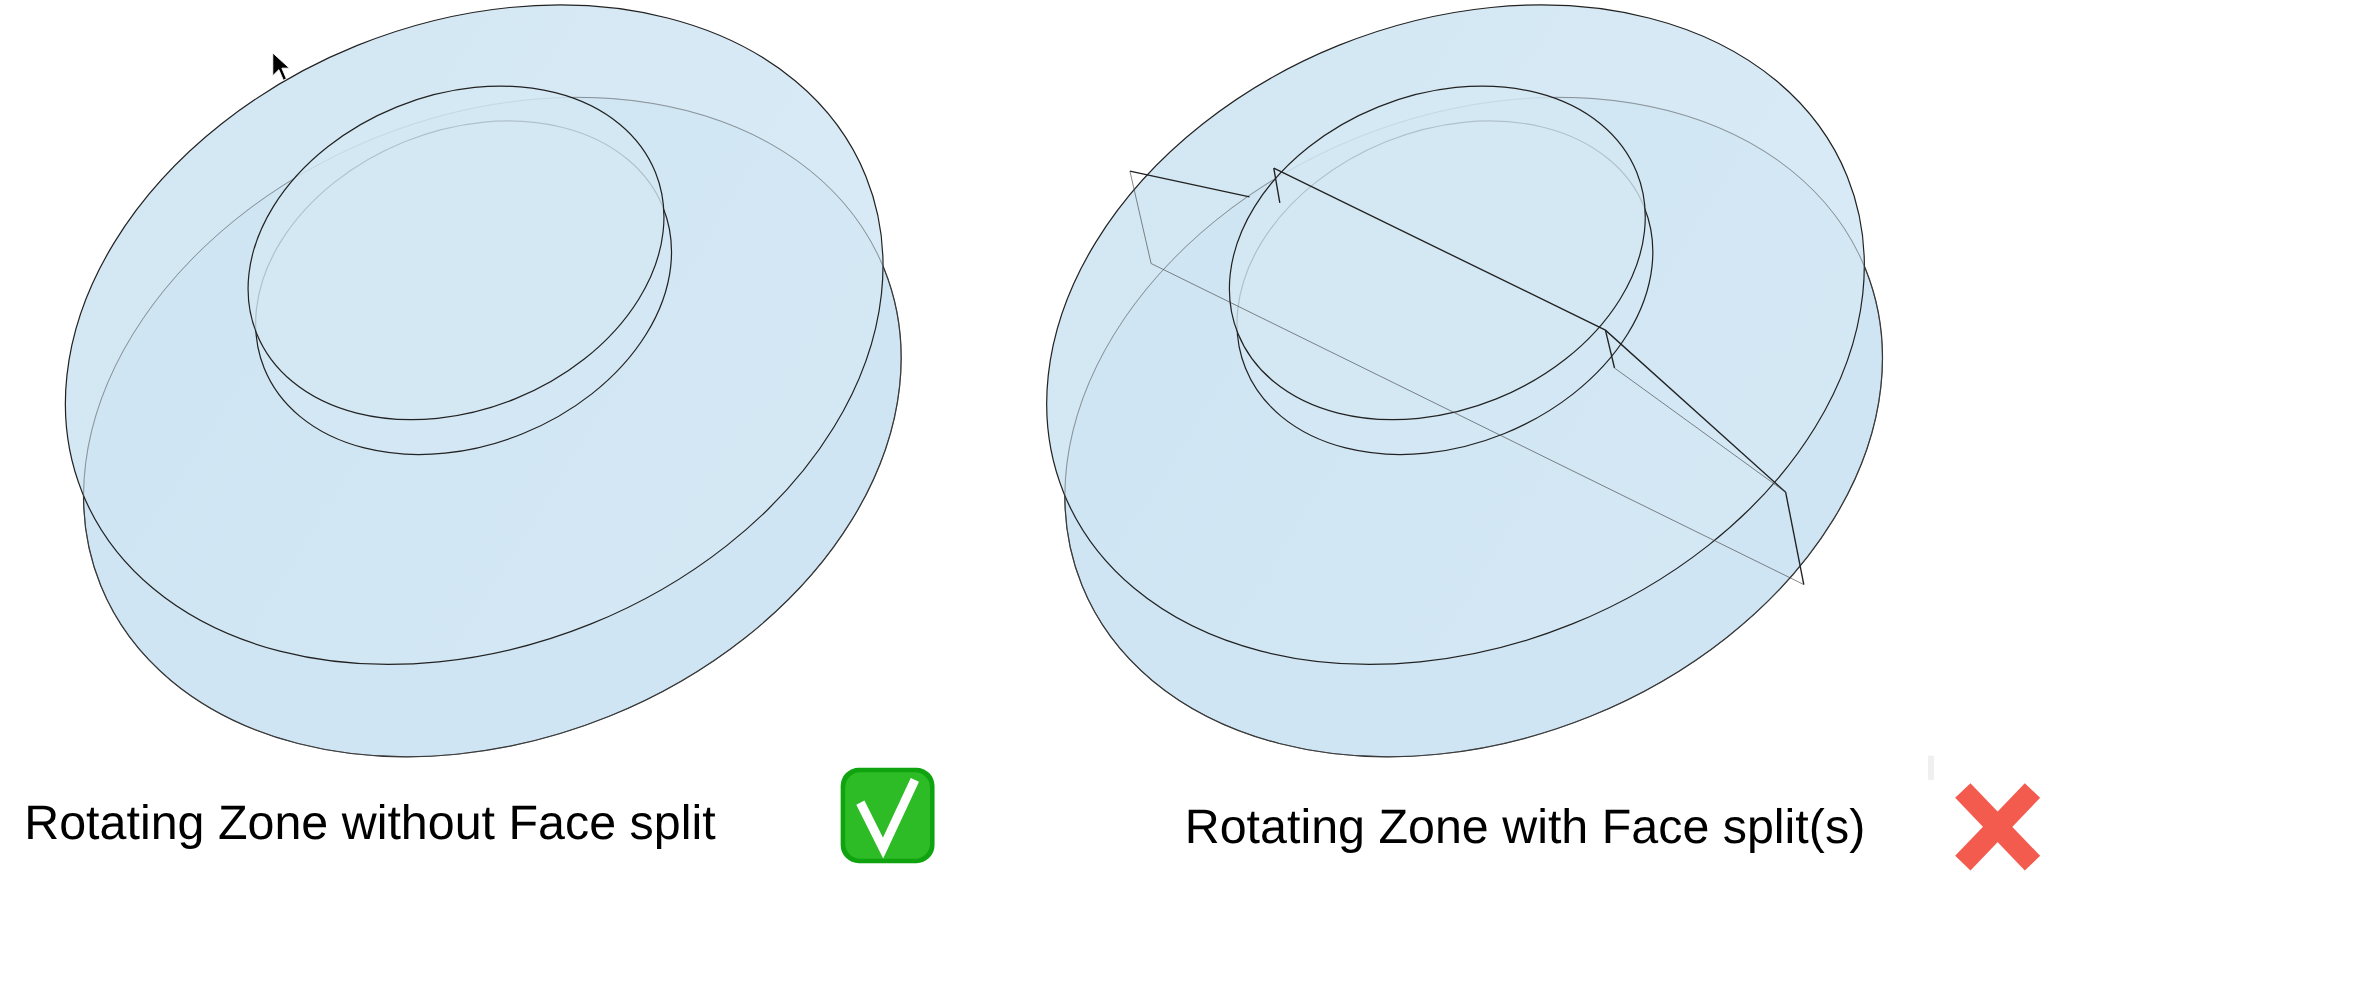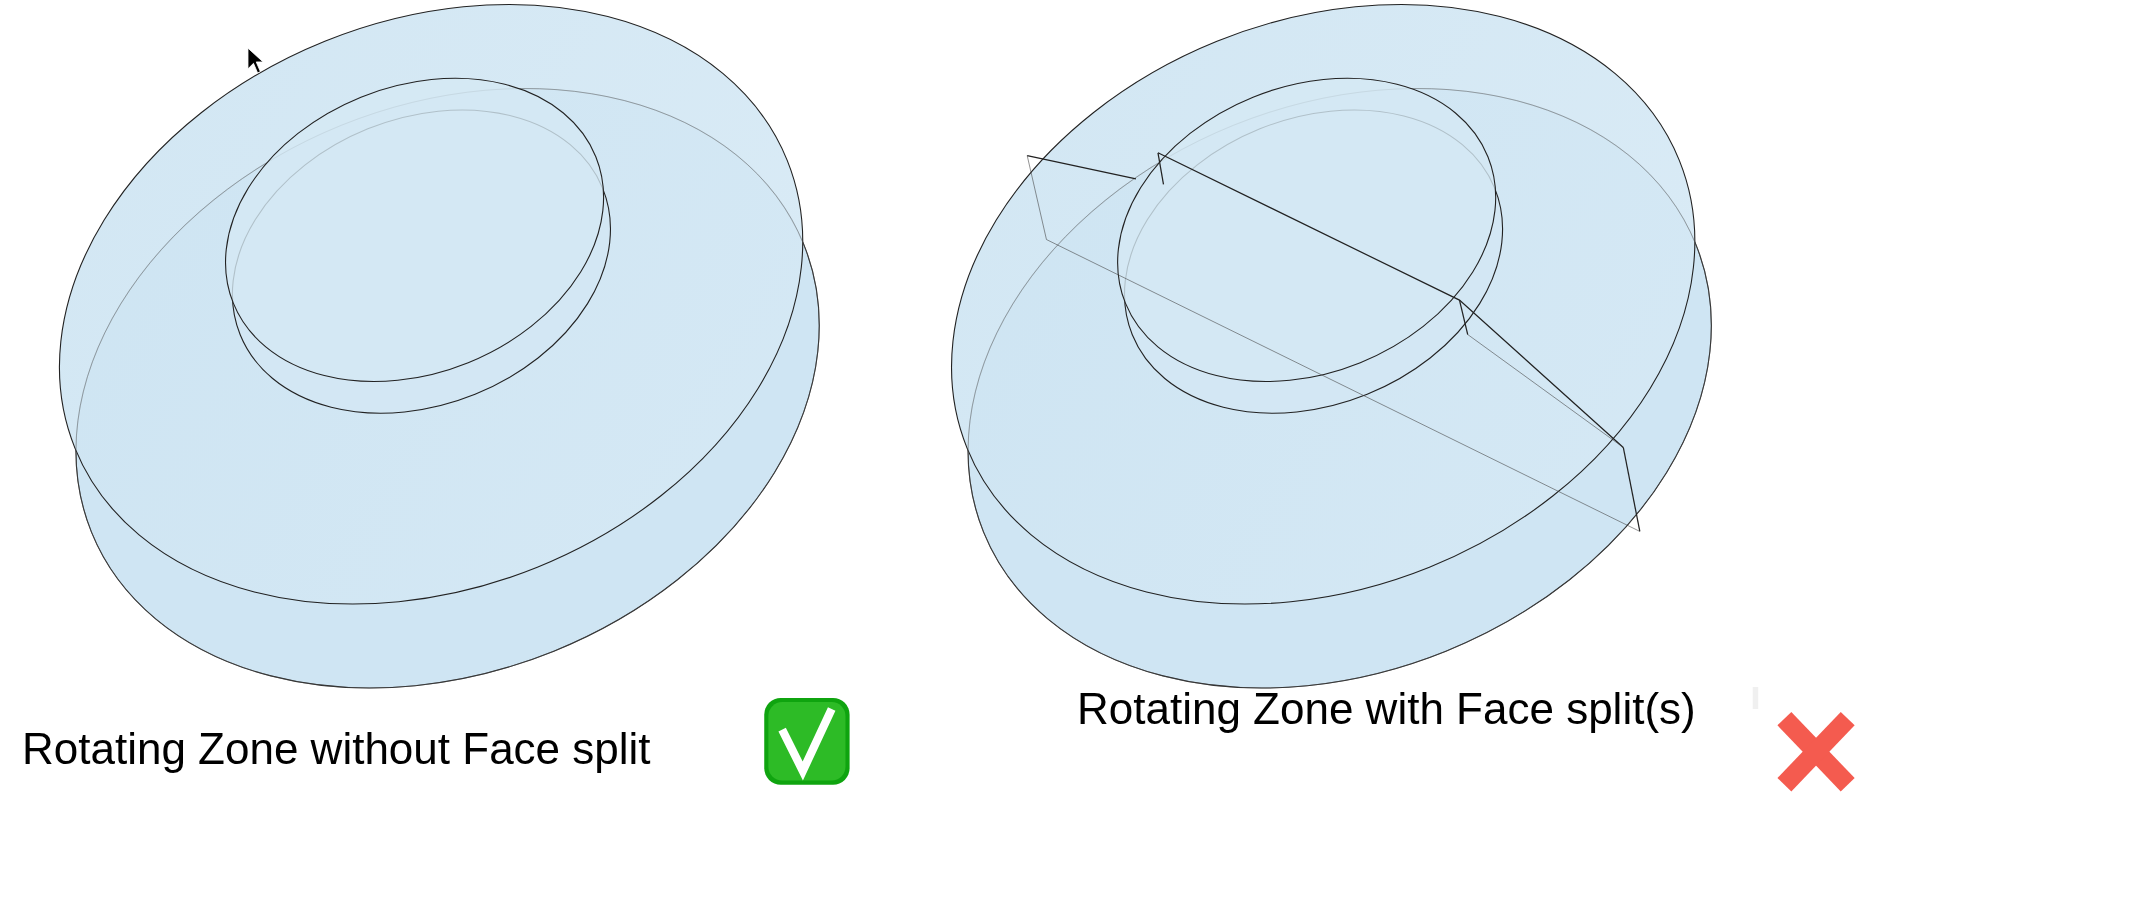--- a/index.html
+++ b/index.html
@@ -1,20 +1,20 @@
 <!DOCTYPE html>
 <html><head>
 <meta charset="utf-8">
 <style>
   html,body{margin:0;padding:0;background:#ffffff;}
   body{width:2148px;height:910px;position:relative;overflow:hidden;font-family:"Liberation Sans",sans-serif;}
   #stage{position:absolute;left:0;top:0;width:2148px;height:910px;}
   .label{position:absolute;font-weight:normal;color:#000;font-size:44px;white-space:nowrap;letter-spacing:0px;}
   #label-left{left:22px;top:724px;}
-  #label-right{left:1077px;top:684px;}
+  #label-right{left:1077px;top:727px;}
 </style>
 </head>
 <body>
 
 <div id="stage">
 <svg width="2148" height="910" viewBox="0 0 1560 661" xmlns="http://www.w3.org/2000/svg">
   <defs>
     <linearGradient id="g1" x1="0" y1="0" x2="1" y2="1">
       <stop offset="0" stop-color="#cde4f2"></stop>
       <stop offset="1" stop-color="#d6e9f5"></stop>

